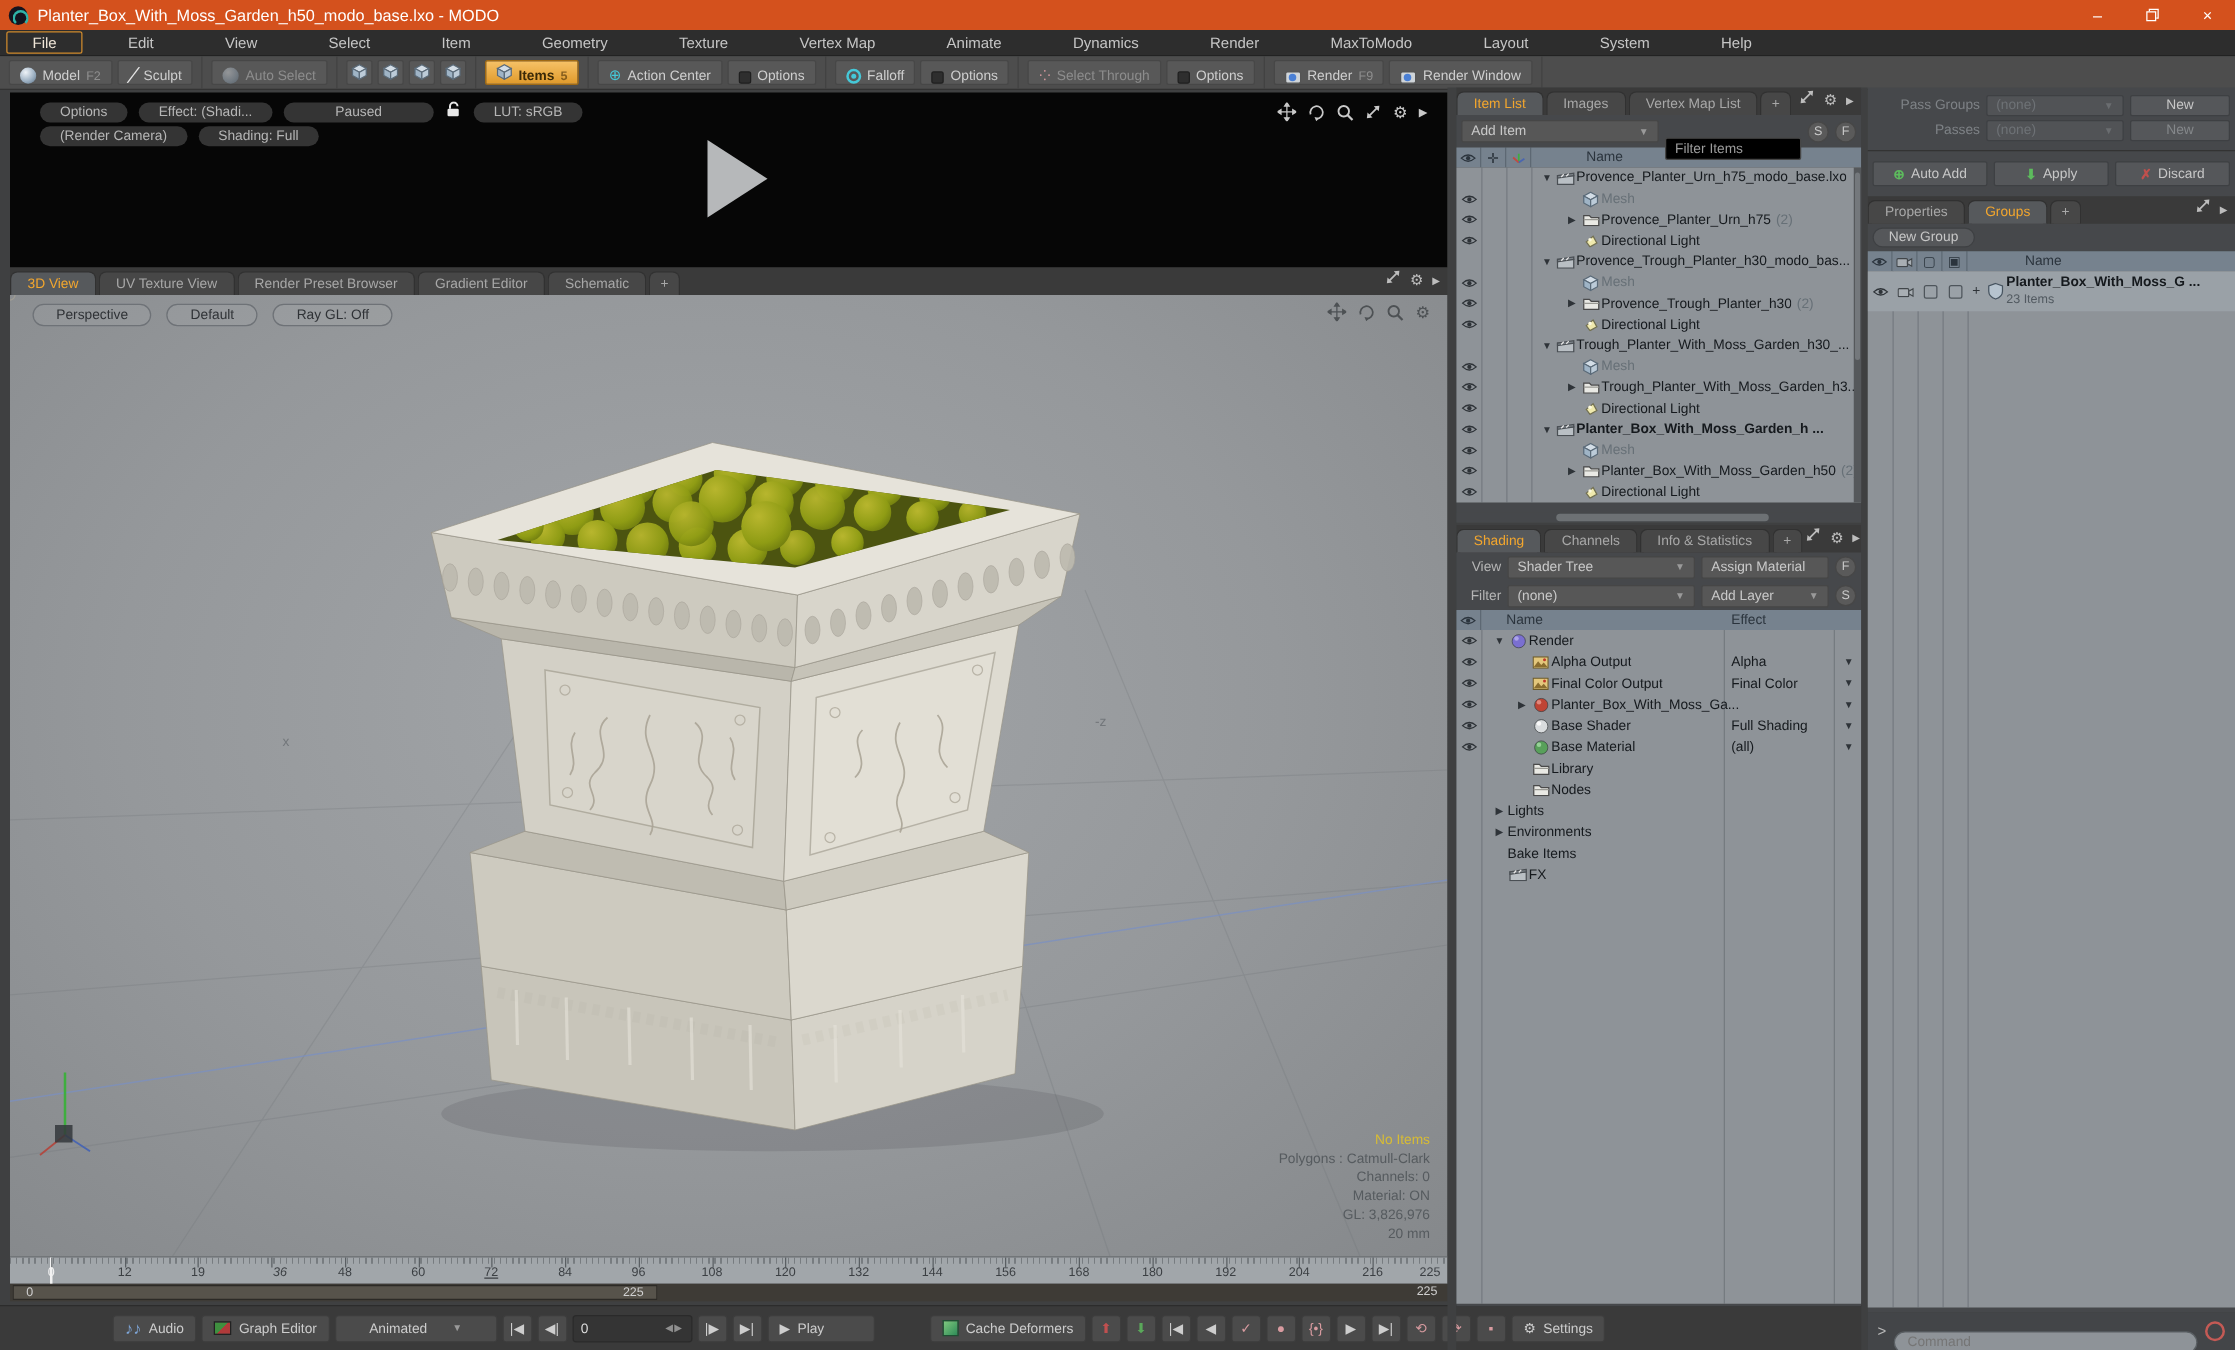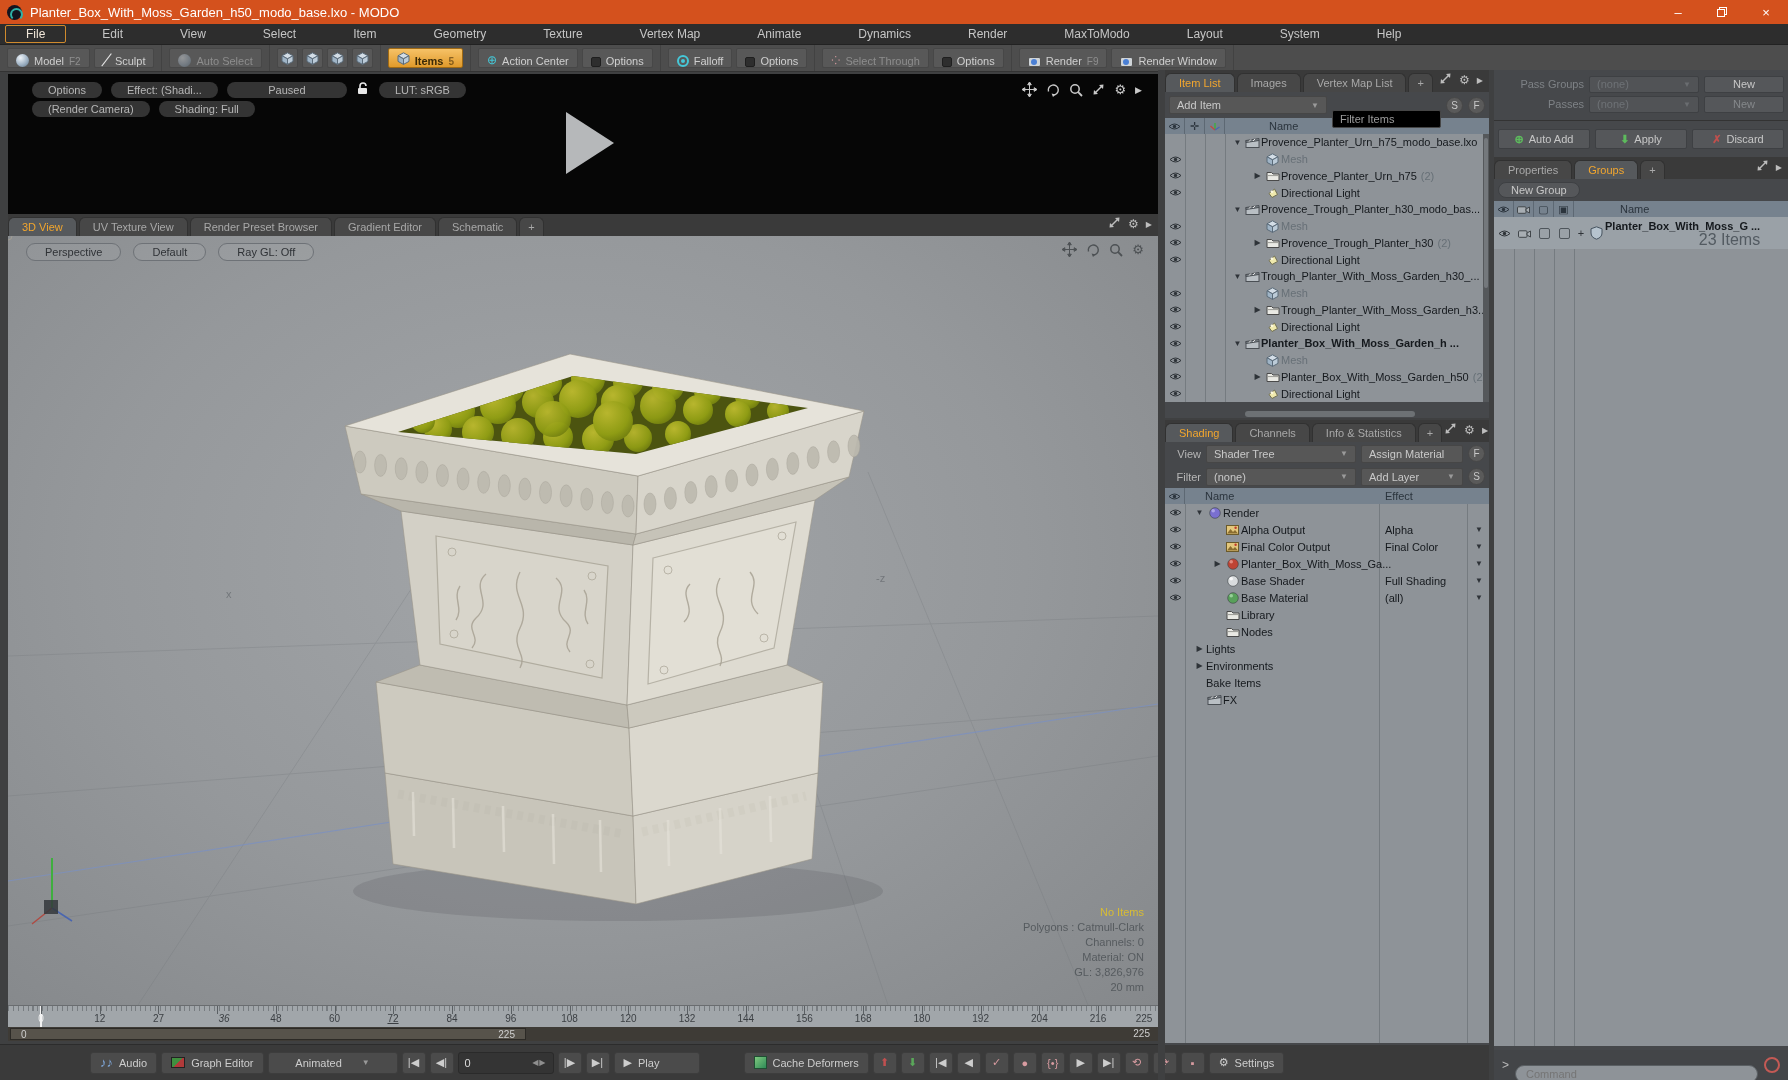--- a/index.html
+++ b/index.html
@@ -560,21 +560,21 @@
       </div>
   </div>
 
   <div class="ruler" id="ruler">
     <div class="playhead"></div>
   <div style="position: absolute; left: 33px; top: 0px; width: 1px; height: 8px; background: rgb(90, 95, 99);"></div>
       <span class="tick-label" style="left: 33px; color: rgb(242, 242, 242);">0</span>
       <div style="position: absolute; left: 91.728px; top: 0px; width: 1px; height: 8px; background: rgb(90, 95, 99);"></div>
       <span class="tick-label" style="left: 91.728px;">12</span>
       <div style="position: absolute; left: 150.456px; top: 0px; width: 1px; height: 8px; background: rgb(90, 95, 99);"></div>
-      <span class="tick-label" style="left: 150.456px;">27</span>
+      <span class="tick-label" style="left: 150.456px;">19</span>
       <div style="position: absolute; left: 209.184px; top: 0px; width: 1px; height: 8px; background: rgb(90, 95, 99);"></div>
       <span class="tick-label" style="left: 216px; font-style: italic;">36</span>
       <div style="position: absolute; left: 267.912px; top: 0px; width: 1px; height: 8px; background: rgb(90, 95, 99);"></div>
       <span class="tick-label" style="left: 267.912px;">48</span>
       <div style="position: absolute; left: 326.64px; top: 0px; width: 1px; height: 8px; background: rgb(90, 95, 99);"></div>
       <span class="tick-label" style="left: 326.64px;">60</span>
       <div style="position: absolute; left: 385.368px; top: 0px; width: 1px; height: 8px; background: rgb(90, 95, 99);"></div>
       <span class="tick-label" style="left: 385px; text-decoration: underline;">72</span>
       <div style="position: absolute; left: 444.096px; top: 0px; width: 1px; height: 8px; background: rgb(90, 95, 99);"></div>
       <span class="tick-label" style="left: 444.096px;">84</span>
@@ -1351,21 +1351,21 @@
             <span class="gchk"></span>
           </span>
         <span style="width:14px; text-align:center; color:#2e3338;">+</span>
         <span class="ricon" id="gr-row-shield">
             <svg width="13" height="14" viewBox="0 0 13 14">
               <path d="M6.5 0.8 L12 2.8 V7 Q12 11.4 6.5 13.2 Q1 11.4 1 7 V2.8Z" fill="#b6c3ce" stroke="#46535f"></path>
             </svg>
           </span>
         <span style="display:flex; flex-direction:column; line-height:14px;">
           <span class="rlabel bold">Planter_Box_With_Moss_G ...</span>
-          <span style="color:#525a61; font-size:16px;text-align:right;">23 Items</span>
+          <span style="color:#525a61; font-size:10px;">23 Items</span>
         </span>
       </div>
     </div>
   </div>
 
   <div class="cmdrow">
     <span class="cmd-gt">&gt;</span>
     <input class="cmd-field" placeholder="Command" style="">
     <span class="cmd-circle"></span>
   </div>

